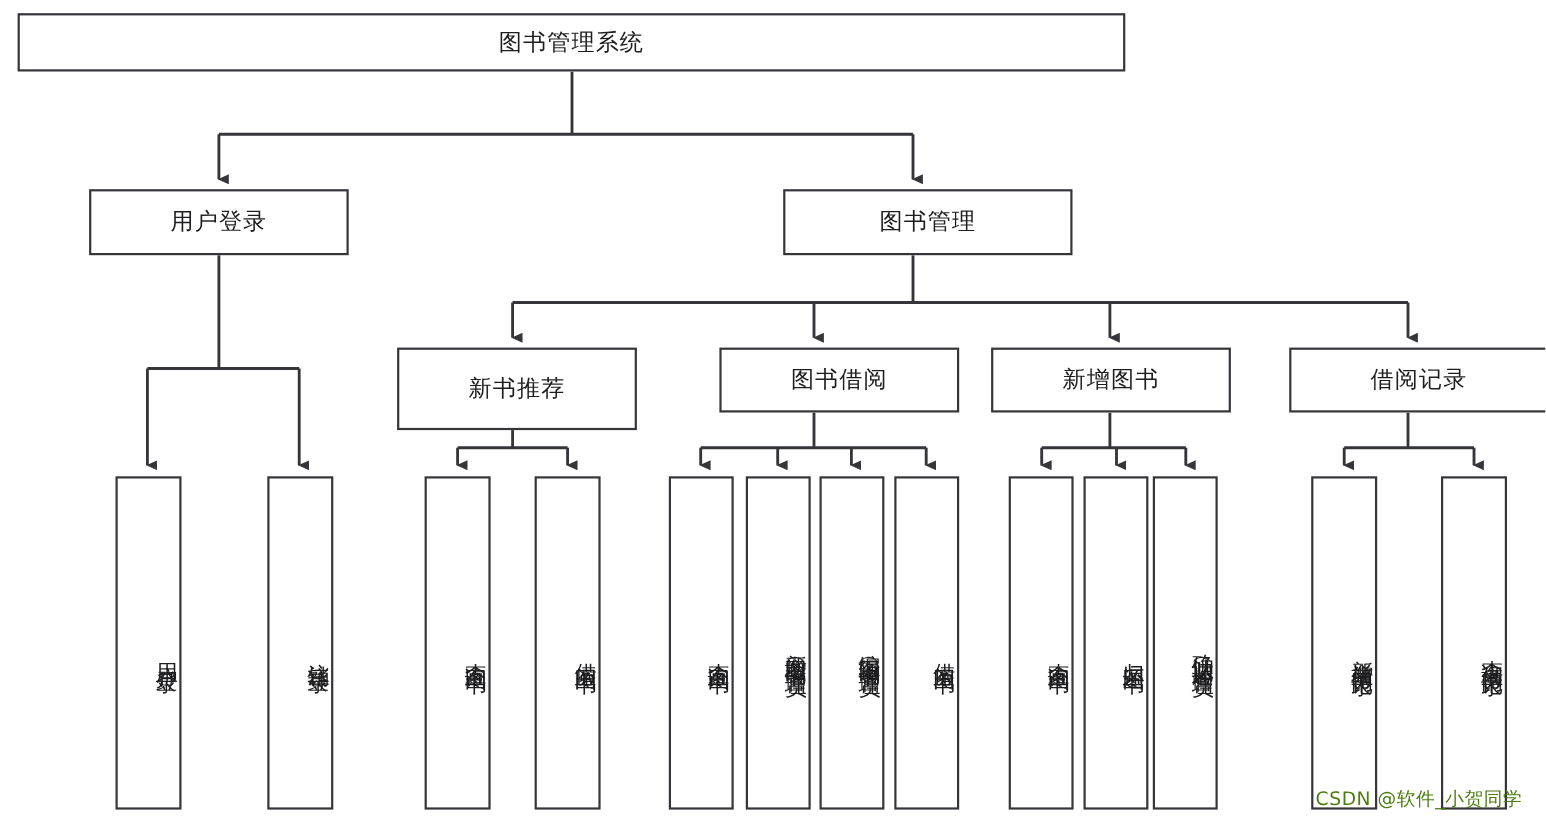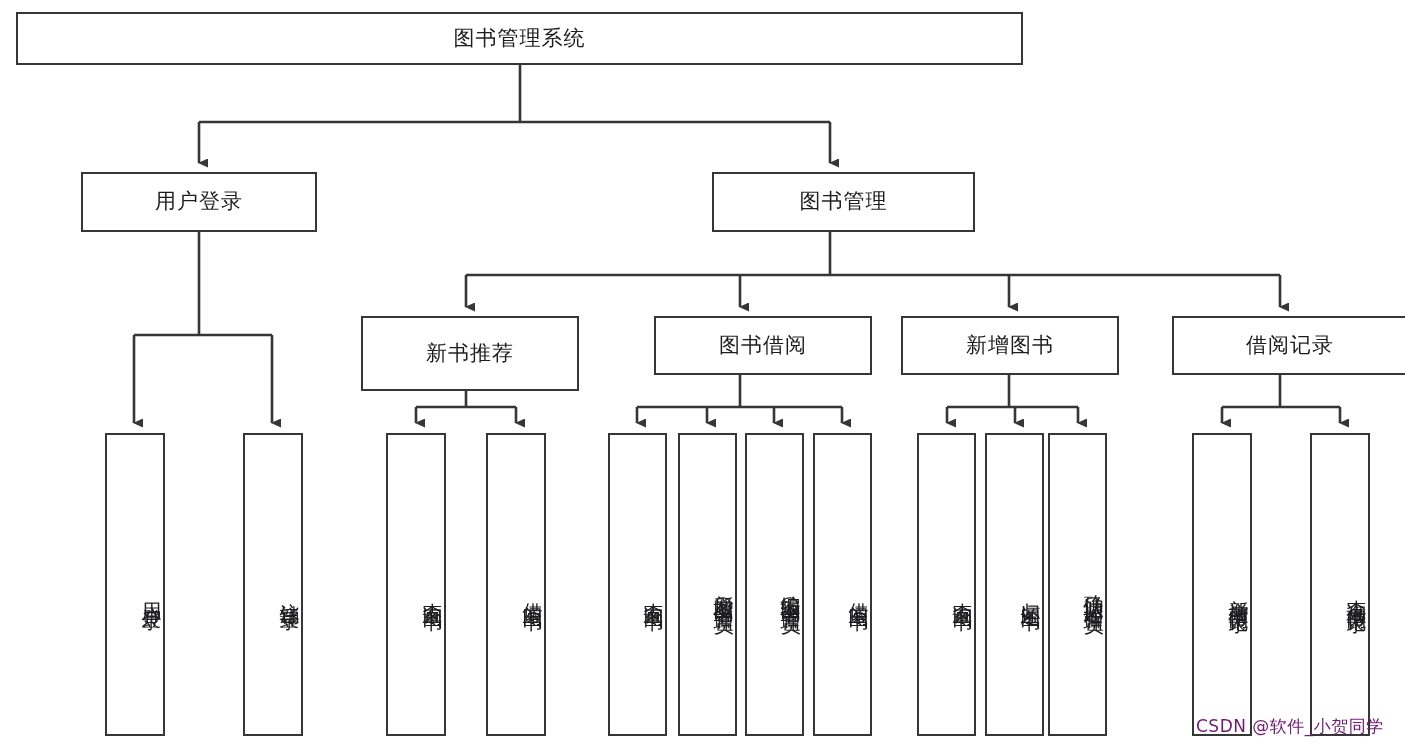--- a/index.html
+++ b/index.html
@@ -55,21 +55,21 @@
   }
   .node.vert .node-label {
     writing-mode: vertical-rl;
     text-orientation: upright;
   }
   #watermark {
     position: absolute;
     left: 1196px;
     top: 715px;
     font-size: 17px;
-    color: #701a75;
+    color: #4d7c0f;
     white-space: nowrap;
     letter-spacing: 0.5px;
     pointer-events: none;
   }
 </style>
 </head>
 <body>
 
 <div id="diagram-root">
 

